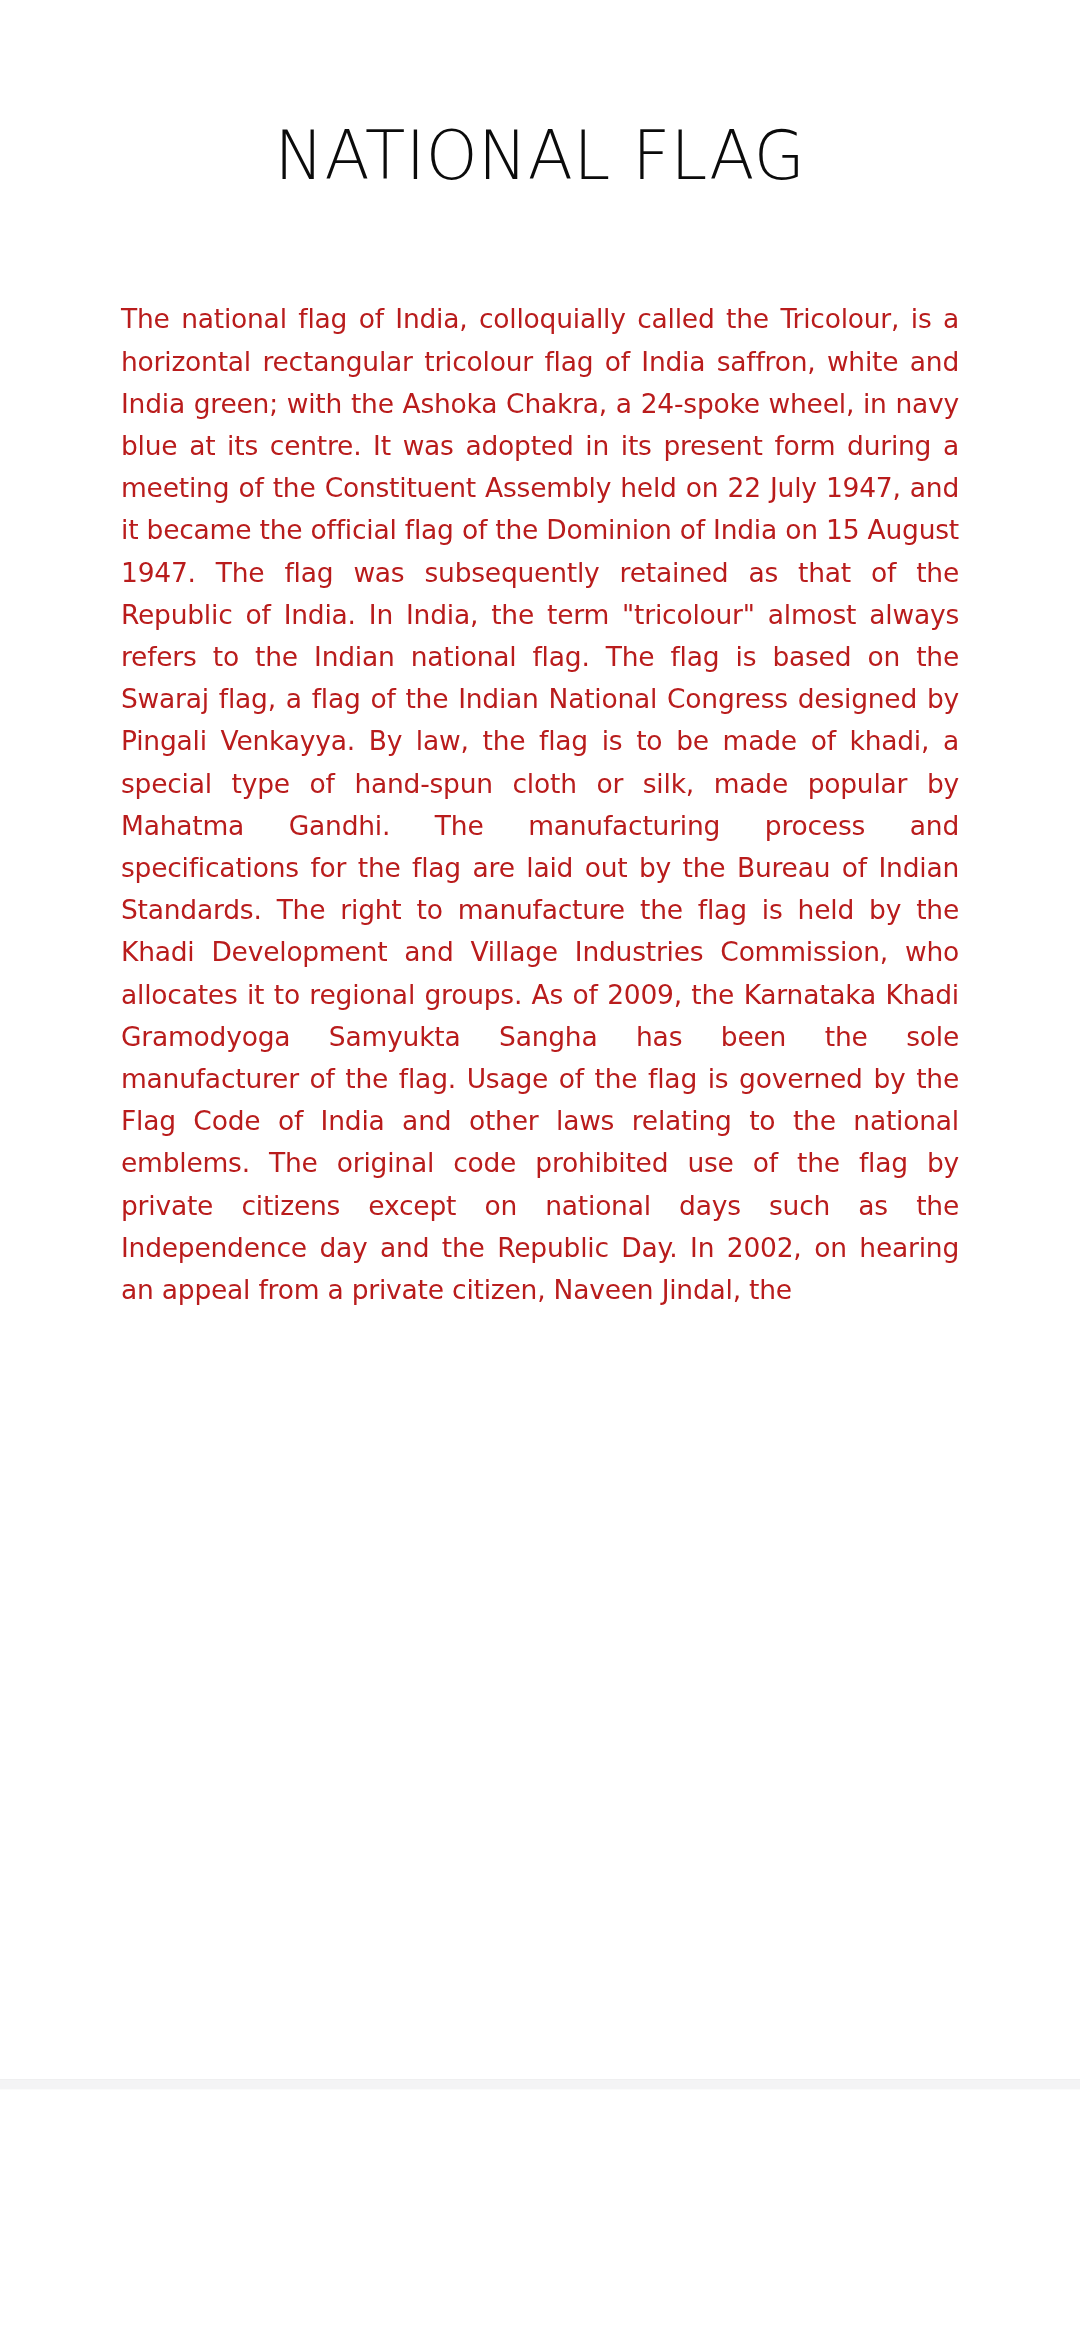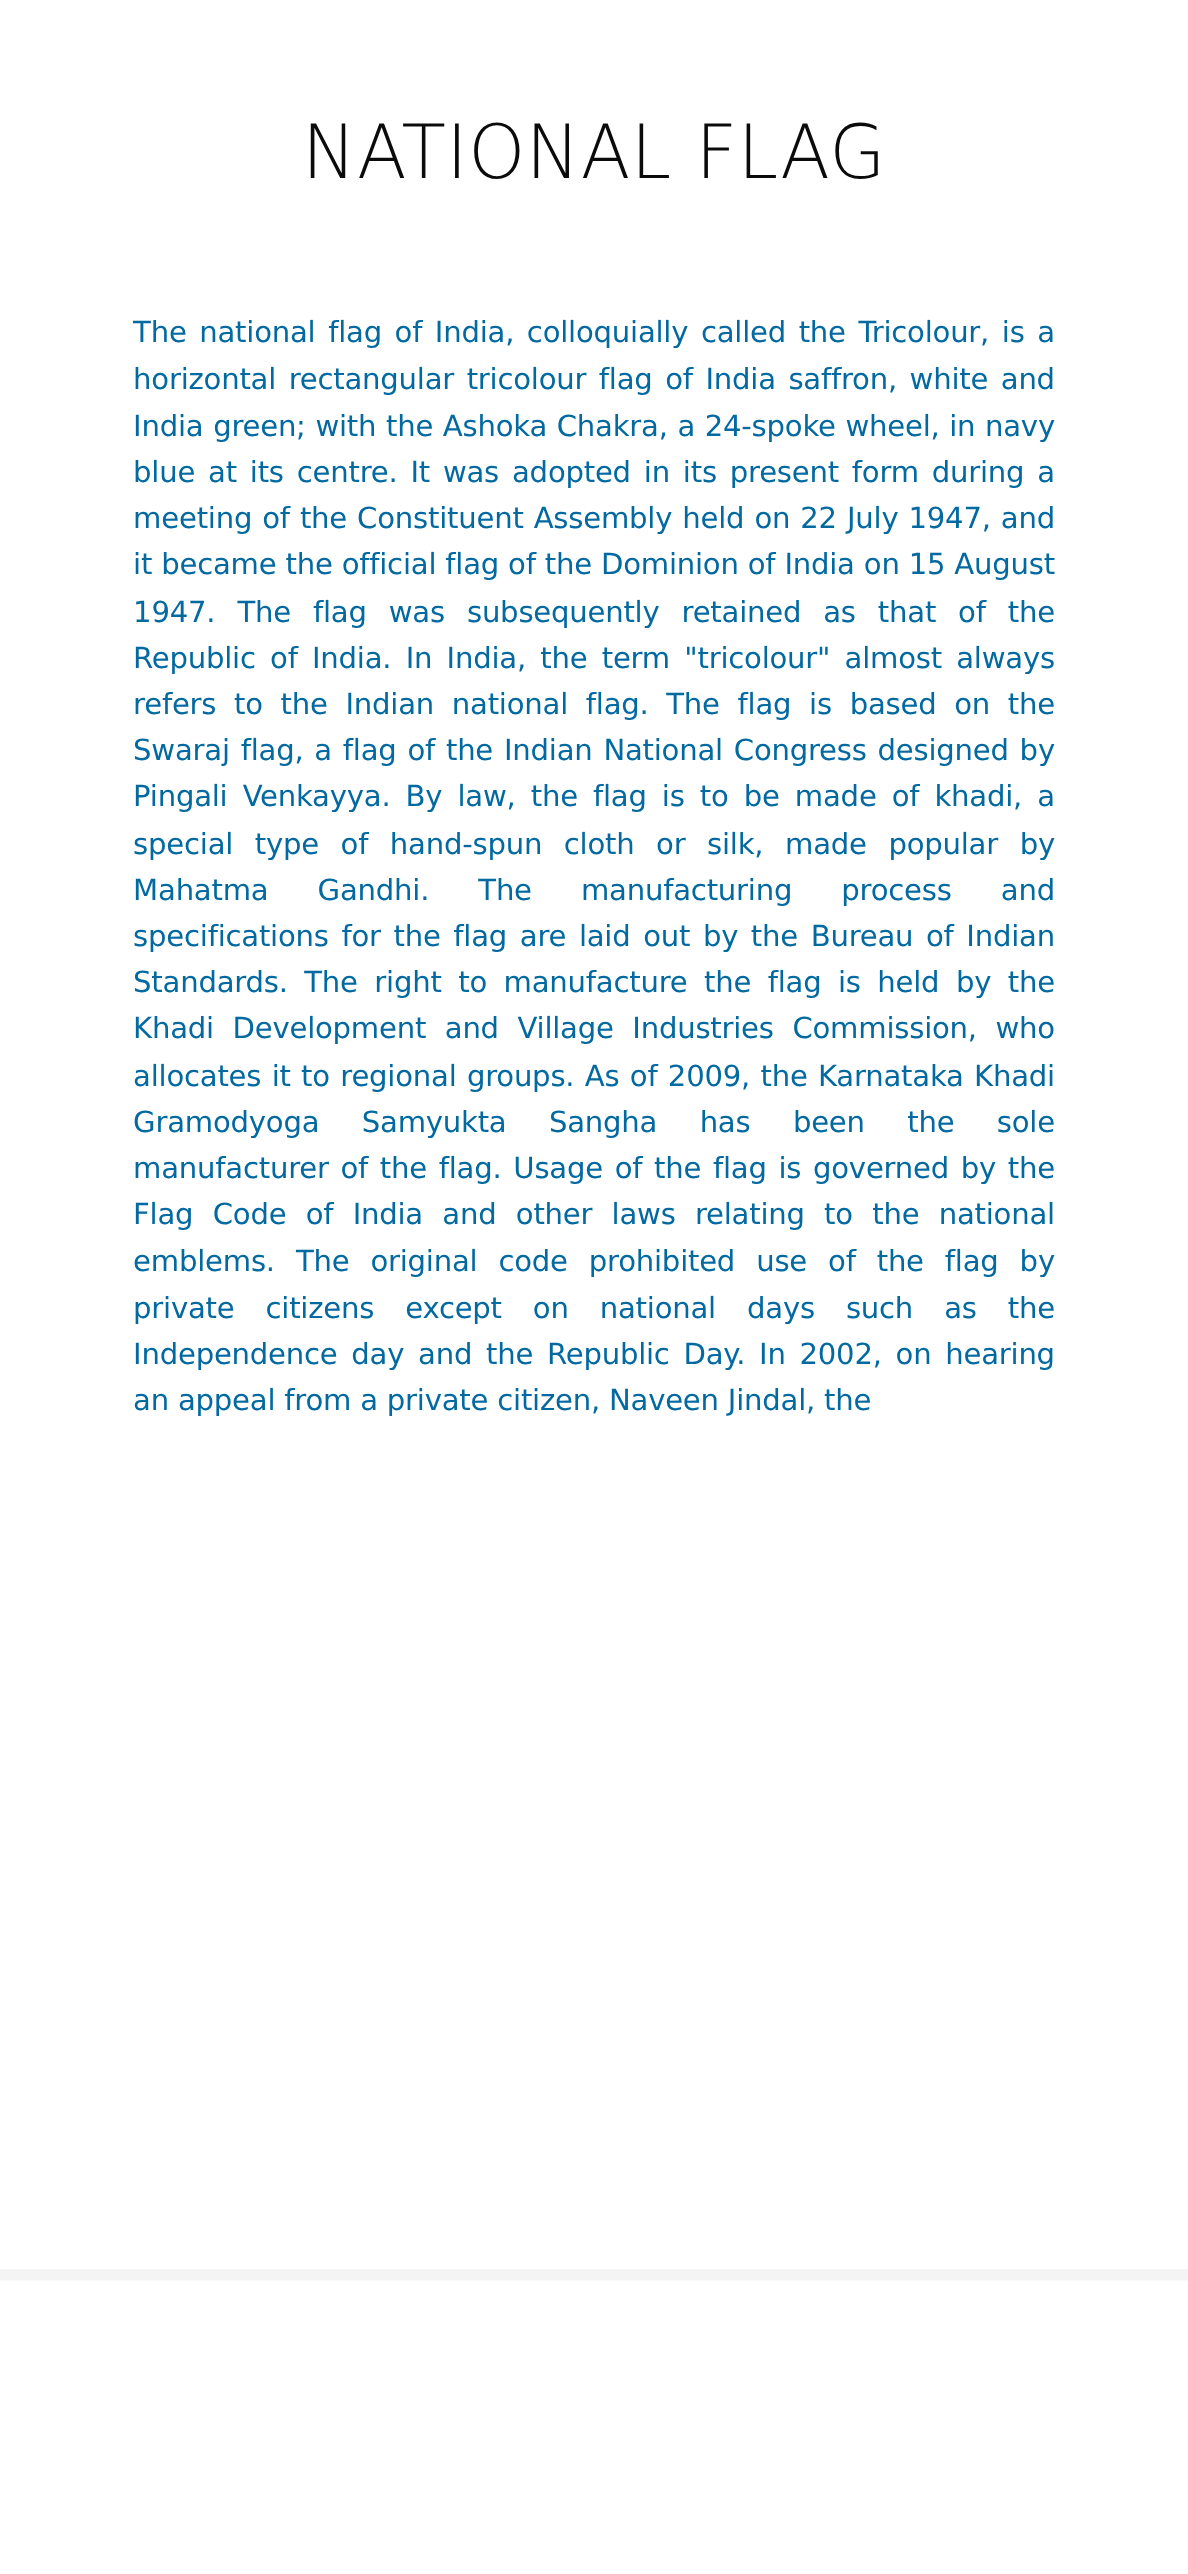--- a/index.html
+++ b/index.html
@@ -37,21 +37,21 @@
     width: 1080px;
     height: 9px;
     background: #f4f4f5;
     border-top: 1px solid #efeff0;
     border-bottom: 1px solid #fbfbfb;
   }
 
   
   .content {
     position: relative;
-    margin: 0 auto;
+    margin: 16px auto;
     width: 838px;   
     padding: 0;
     box-sizing: border-box;
   }
 
   
   .doc-title {
     text-align: center;
     font-family: "DejaVu Sans", sans-serif;
     font-weight: 300;
@@ -65,21 +65,21 @@
     transform: scaleX(0.97);
     transform-origin: center;
   }
 
   
   .body-text {
     font-family: "DejaVu Sans", sans-serif;
     font-weight: 400;
     font-size: 26.5px;
     line-height: 42.2px;
-    color: #0369a1;
+    color: #b91c1c;
     text-align: justify;
     text-justify: inter-word;
     margin: 0;
     letter-spacing: -0.22px;
     word-spacing: 0px;
     hyphens: none;
   }
 
   .para-one  { padding-top: 107px; }
   .para-two  { padding-top: 0; }

